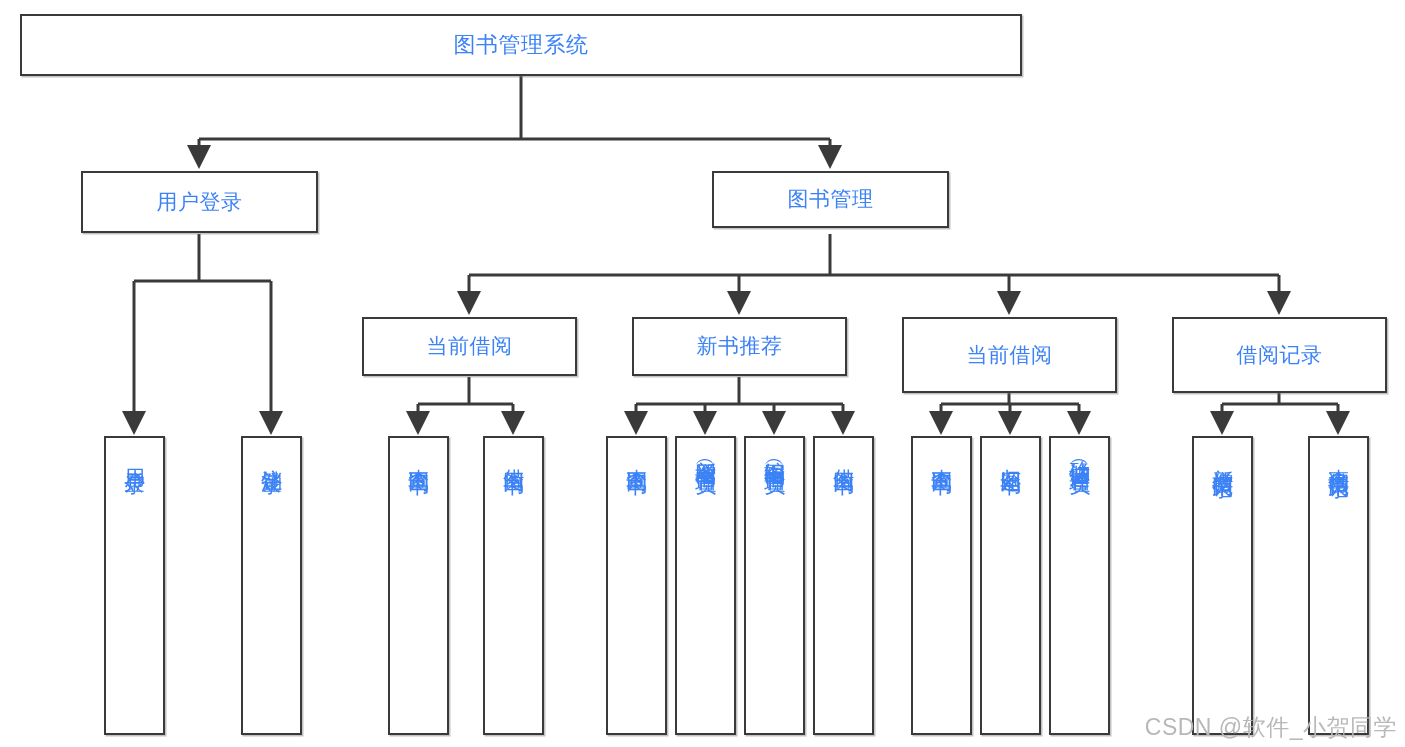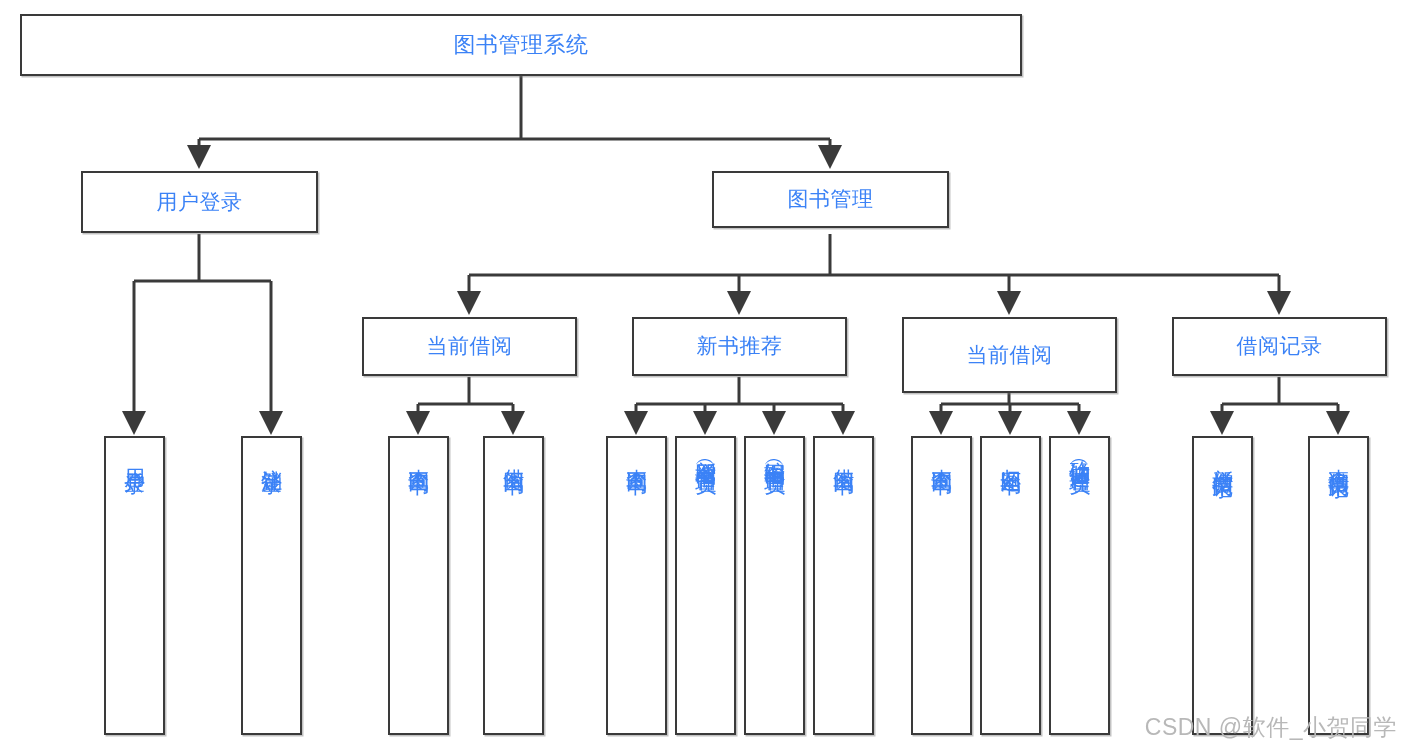--- a/index.html
+++ b/index.html
@@ -148,21 +148,21 @@
   </div>
 
   <div class="node horiz" style="left:632px; top:317px; width:215px; height:59px;">
     <span class="node-label">新书推荐</span>
   </div>
 
   <div class="node horiz" style="left:902px; top:317px; width:215px; height:76px;">
     <span class="node-label">当前借阅</span>
   </div>
 
-  <div class="node horiz" style="left:1172px; top:317px; width:215px; height:59px;">
+  <div class="node horiz" style="left:1172px; top:317px; width:215px; height:76px;">
     <span class="node-label">借阅记录</span>
   </div>
 
   <div class="node vert" style="left:104px; top:436px; width:61px; height:299px;">
     <span class="node-label">用户登录</span>
   </div>
 
   <div class="node vert" style="left:241px; top:436px; width:61px; height:299px;">
     <span class="node-label">注销登录</span>
   </div>

